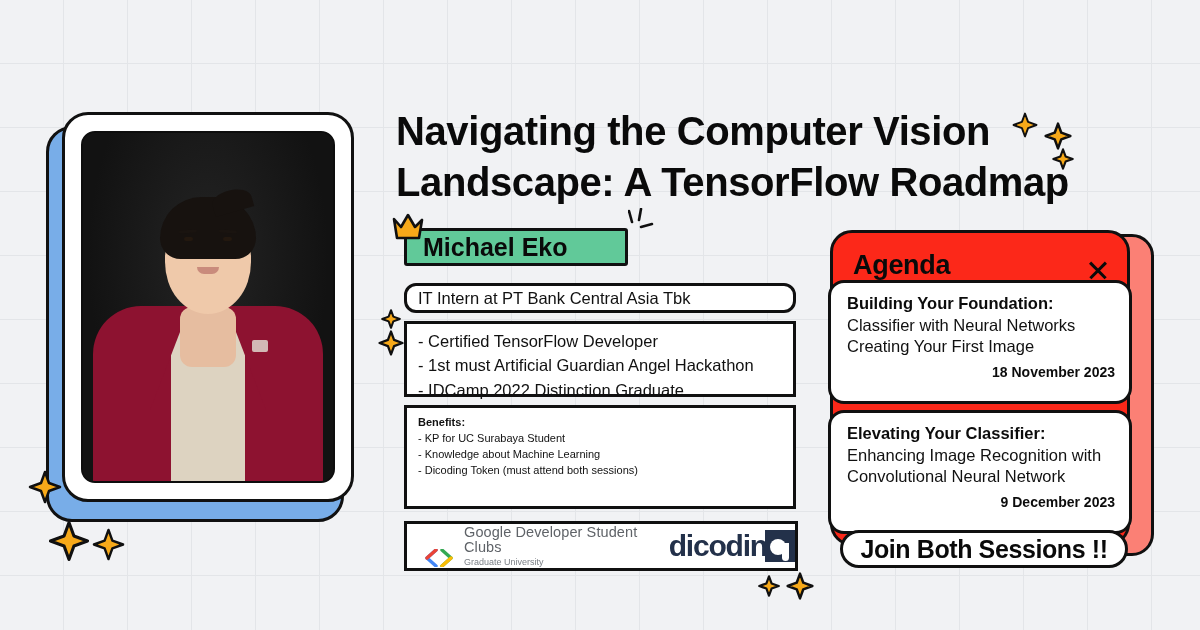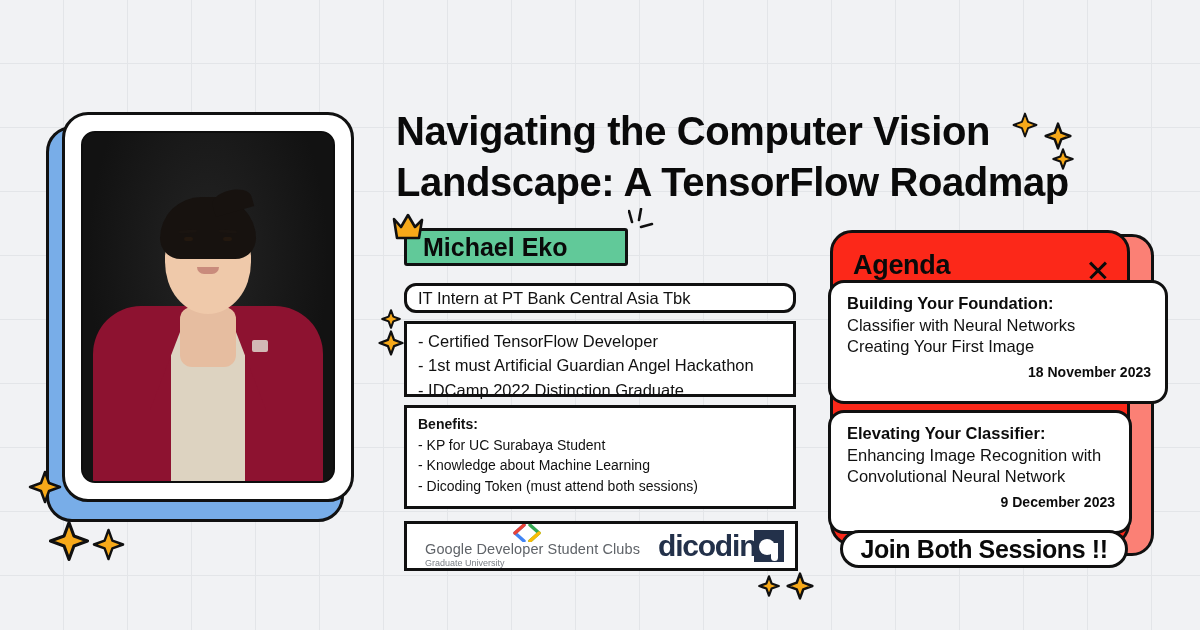--- a/index.html
+++ b/index.html
@@ -80,25 +80,25 @@
   .badge-lines{position:absolute;left:224px;top:-20px;}
 
   
   .box{
     position:absolute;background:#fff;border:3px solid #101010;
     box-sizing:border-box;color:#111;
   }
   #role-box{left:404px;top:283px;width:392px;height:30px;
     display:flex;align-items:center;padding-left:11px;font-size:16.5px;border-radius:12px;}
   #creds-box{left:404px;top:321px;width:392px;height:76px;padding:5px 12px 0 11px;font-size:16.5px;line-height:1.47;}
-  #benefits-box{left:404px;top:405px;width:392px;height:104px;padding:6px 0 0 11px;font-size:14px;line-height:1.47;}
+  #benefits-box{left:404px;top:405px;width:392px;height:104px;padding:6px 0 0 11px;font-size:11px;line-height:1.47;}
   #benefits-box .bt{font-weight:bold;}
   #logos-box{left:404px;top:521px;width:394px;height:50px;display:flex;align-items:center;}
 
-  .gdsc{display:flex;align-items:center;margin-left:18px;flex-direction:column;}
+  .gdsc{display:flex;align-items:flex-end;margin-left:18px;}
   .gdsc-mark{width:30px;height:18px;position:relative;margin-right:9px;}
   .gdsc-text{line-height:1.05;}
   .gdsc-t1{font-size:14.5px;color:#5f6368;letter-spacing:.1px;}
   .gdsc-t2{font-size:9px;color:#7a7f85;margin-top:2px;}
   .dicoding{display:flex;align-items:center;margin-left:18px;}
   .dic-text{font-size:30px;font-weight:bold;color:#23314a;letter-spacing:-1.2px;}
   .dic-g{position:relative;width:30px;height:32px;background:#23314a;margin-left:-2px;display:inline-block;}
   .dic-g:before{content:"";position:absolute;left:5px;top:9px;width:16px;height:16px;border-radius:50%;background:#fff;}
   .dic-g:after{content:"";position:absolute;left:17px;top:13px;width:7px;height:18px;background:#fff;border-radius:0 0 4px 4px;}
 
@@ -110,21 +110,21 @@
   #agenda-head{height:48px;display:flex;align-items:flex-end;justify-content:space-between;
     padding:0 18px 0 20px;}
   #agenda-title{font-size:27px;font-weight:bold;color:#0a0a0a;letter-spacing:-0.3px;}
   .close-x{width:22px;height:22px;position:relative;}
   .close-x:before,.close-x:after{content:"";position:absolute;left:0;top:10px;width:22px;height:2.6px;background:#0a0a0a;}
   .close-x:before{transform:rotate(45deg);}
   .close-x:after{transform:rotate(-45deg);}
 
   .agenda-card{position:absolute;background:#fff;border:3px solid #101010;border-radius:16px;
     box-sizing:border-box;padding:11px 14px 6px 16px;}
-  #card1{left:828px;top:280px;width:340px;height:124px;}
+  #card1{left:828px;top:280px;width:304px;height:124px;}
   #card2{left:828px;top:410px;width:304px;height:124px;}
   .ac-title{font-size:16.5px;font-weight:bold;color:#0c0c0c;margin-bottom:2px;}
   .ac-desc{font-size:16.5px;color:#111;line-height:1.29;}
   .ac-date{font-size:14px;font-weight:bold;color:#0c0c0c;text-align:right;margin-top:6px;}
 
   #join-pill{position:absolute;left:840px;top:530px;width:288px;height:38px;
     background:#fff;border:3px solid #101010;border-radius:19px;box-sizing:border-box;
     display:flex;align-items:center;justify-content:center;
     font-size:25px;font-weight:bold;color:#0a0a0a;letter-spacing:-0.4px;}
 

